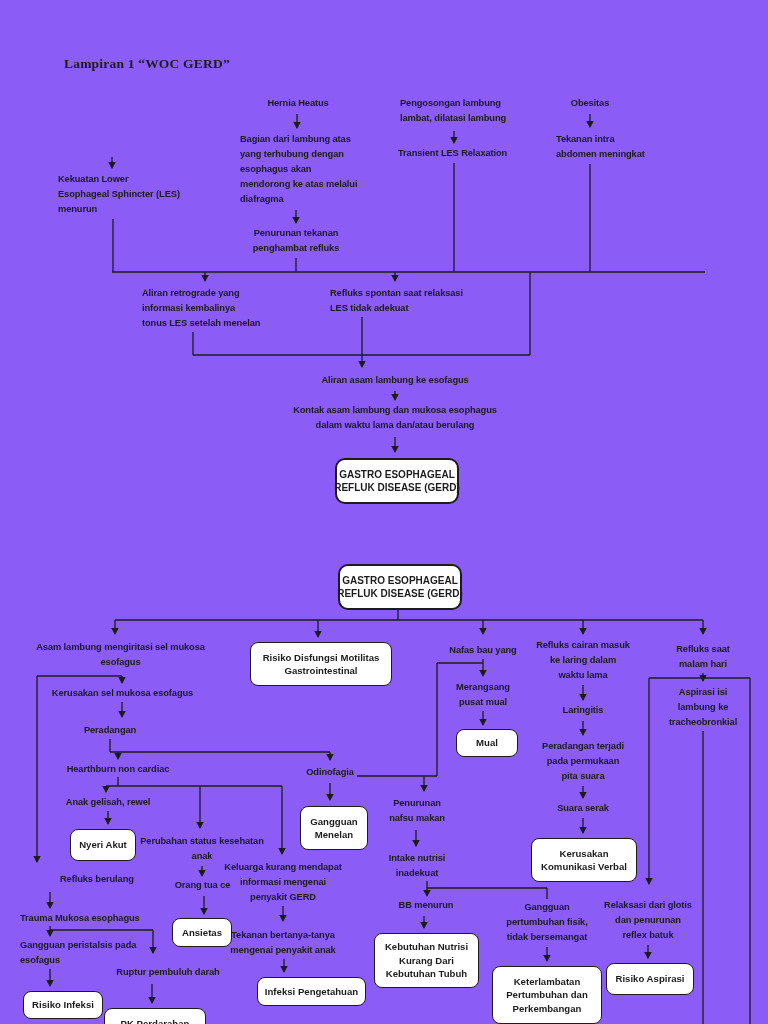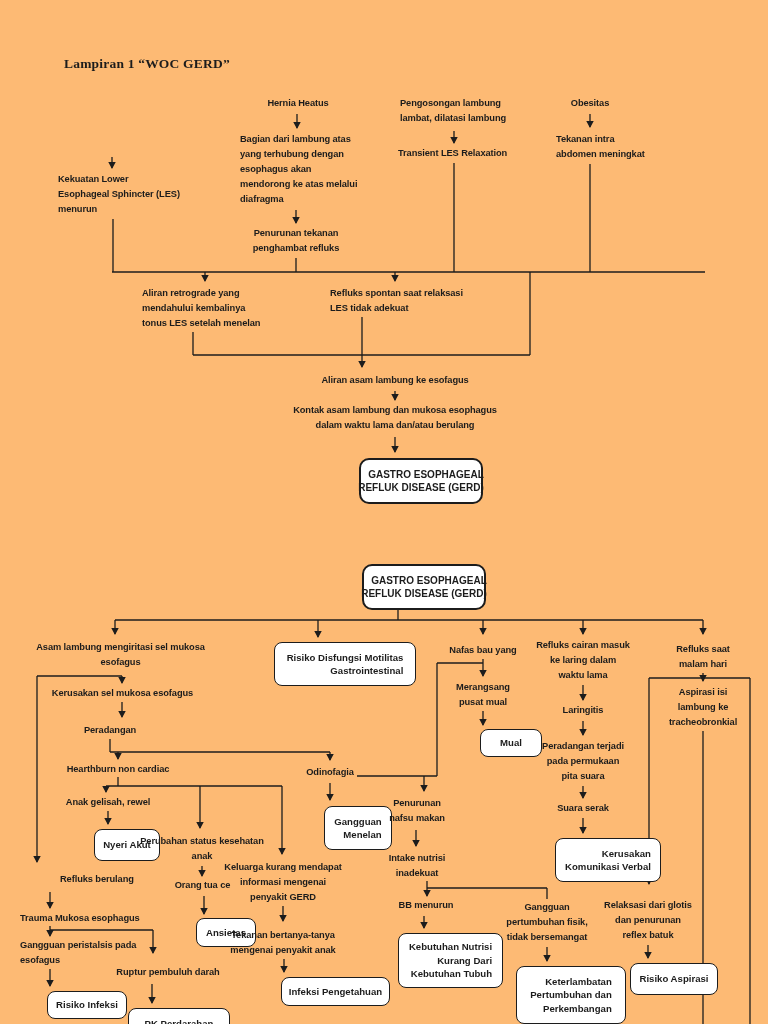--- a/index.html
+++ b/index.html
@@ -1,25 +1,25 @@
 <!DOCTYPE html>
 <html><head>
 <meta charset="utf-8">
 <style>
   html,body{margin:0;padding:0;background:#fff;}
-  .page{position:relative;width:768px;height:1024px;background:#fdba74;overflow:hidden;
+  .page{position:relative;width:768px;height:1024px;background:#8b5cf6;overflow:hidden;
         font-family:"Liberation Sans","DejaVu Sans",sans-serif;color:#1c1c1c;}
   .title{position:absolute;font-family:"Liberation Serif","DejaVu Serif",serif;
          font-size:13.5px;font-weight:700;letter-spacing:.2px;}
   .t{position:absolute;font-size:9.3px;font-weight:700;line-height:15px;
      white-space:pre;text-align:center;letter-spacing:-.1px;}
   .tl{text-align:left;}
   .bx{position:absolute;border:1.8px solid #1c1c1c;border-radius:8px;background:#fff;
-      display:flex;align-items:center;justify-content:center;text-align:right;
-      font-size:9.6px;font-weight:700;line-height:13.5px;white-space:pre;z-index:2;margin-left:24px;}
+      display:flex;align-items:center;justify-content:center;text-align:center;
+      font-size:9.6px;font-weight:700;line-height:13.5px;white-space:pre;z-index:2;}
   .bx.big{border-width:2.6px;border-radius:10px;font-size:10px;}
   svg.wires{position:absolute;left:0;top:0;z-index:1;}
   .t,.title{z-index:2;}
 </style>
 </head>
 <body>
 
 <div class="page">
 
   <svg class="wires" width="768" height="1024" viewBox="0 0 768 1024">
@@ -119,21 +119,21 @@
 diafragma</div>
   <div class="t" style="left:238px;top:226px;width:116px">Penurunan tekanan
 penghambat refluks</div>
   <div class="t tl" style="left:400px;top:96px">Pengosongan lambung
 lambat, dilatasi lambung</div>
   <div class="t tl" style="left:398px;top:146px">Transient LES Relaxation</div>
   <div class="t" style="left:552px;top:96px;width:76px">Obesitas</div>
   <div class="t tl" style="left:556px;top:132px">Tekanan intra
 abdomen meningkat</div>
   <div class="t tl" style="left:142px;top:286px">Aliran retrograde yang
-mendahului kembalinya
+informasi kembalinya
 tonus LES setelah menelan</div>
   <div class="t tl" style="left:330px;top:286px">Refluks spontan saat relaksasi
 LES tidak adekuat</div>
   <div class="t" style="left:270px;top:373px;width:250px">Aliran asam lambung ke esofagus</div>
   <div class="t" style="left:245px;top:403px;width:300px">Kontak asam lambung dan mukosa esophagus
 dalam waktu lama dan/atau berulang</div>
   <div class="bx big" style="left:335px;top:458px;width:120px;height:42px">GASTRO ESOPHAGEAL
 REFLUK DISEASE (GERD)</div>
 
   <div class="bx big" style="left:338px;top:564px;width:120px;height:42px">GASTRO ESOPHAGEAL

